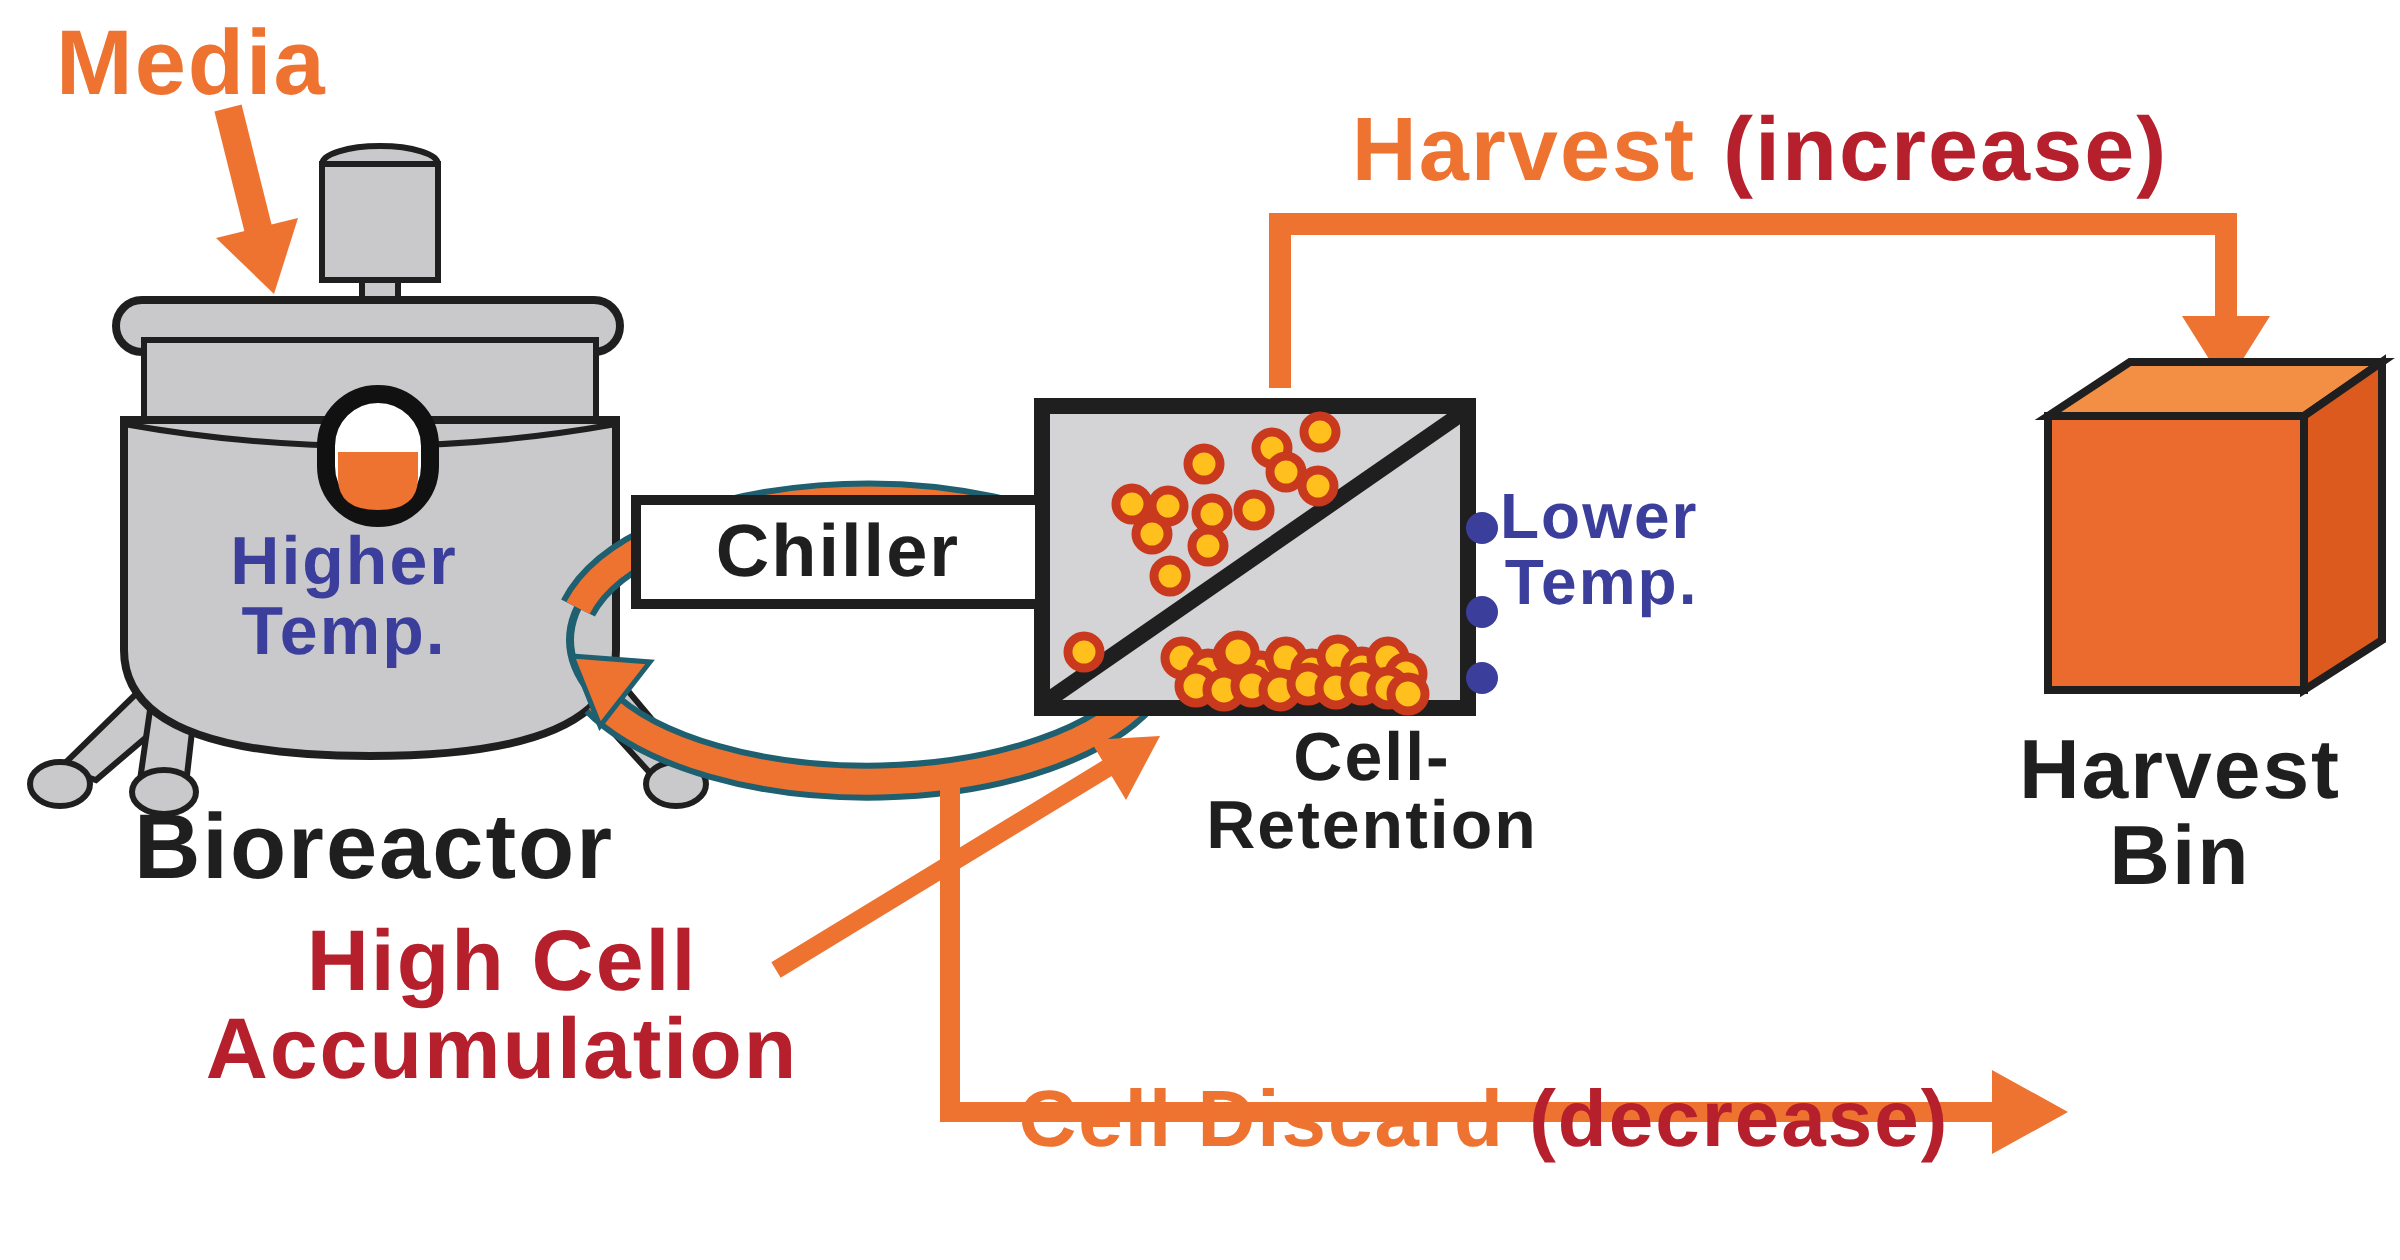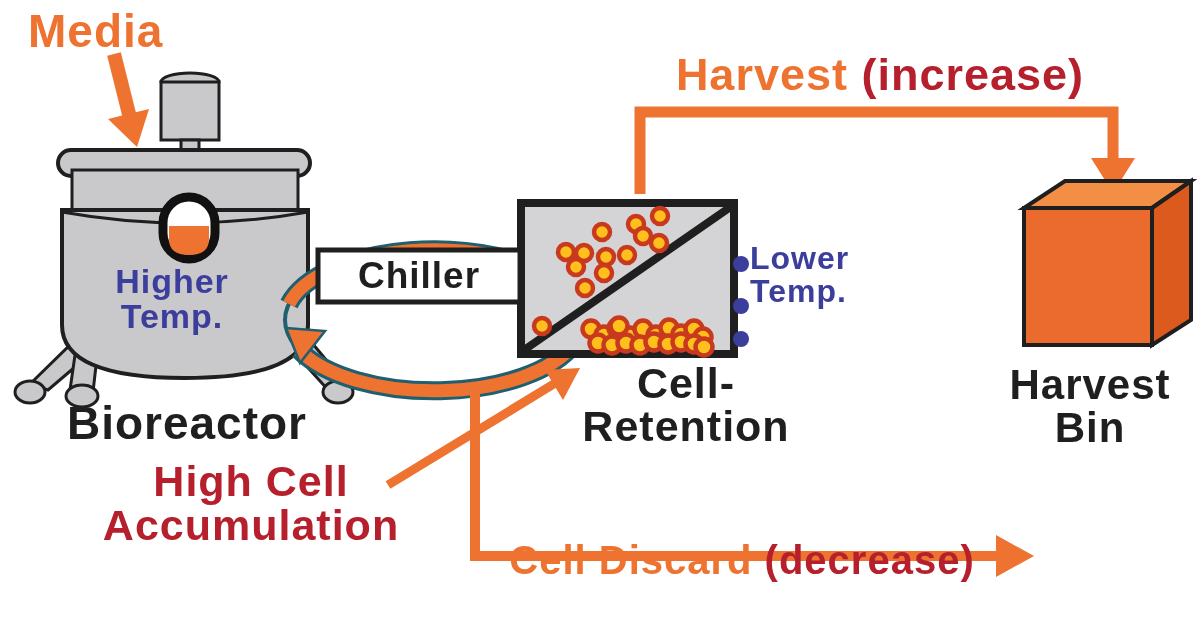--- a/index.html
+++ b/index.html
@@ -20,23 +20,23 @@
   .orange-t { color:var(--orange); }
   .red-t { color:var(--dark-red); }
   .blue-t { color:var(--blue); }
   .ink-t { color:var(--ink); }
 
   #media-label { left:28px; top:8px; font-size:46px; }
   #harvest-flow-label { left:600px; top:52px; width:560px; font-size:45px; }
   #higher-temp-label { left:82px; top:264px; width:180px; font-size:34px; }
   #chiller-label { left:318px; top:250px; width:202px; height:52px; font-size:37px;
                    display:flex; align-items:center; justify-content:center; }
-  #lower-temp-label { left:750px; top:242px; font-size:32px; }
+  #lower-temp-label { left:750px; top:242px; font-size:32px;text-align:right; }
   #bioreactor-label { left:25px; top:400px; width:324px; font-size:46px; }
-  #retention-label { left:550px; top:362px; width:272px; font-size:43px; line-height:1.0; }
+  #retention-label { left:550px; top:362px; width:272px; font-size:34px; line-height:1.0; }
   #harvest-bin-label { left:955px; top:364px; width:270px; font-size:42px; }
   #accumulation-label { left:86px; top:460px; width:330px; font-size:43px;text-align:center; }
   #discard-flow-label { left:392px; top:540px; width:700px; font-size:40px; }
 
   
   .metal { fill:var(--tank-gray); stroke:var(--ink); stroke-width:4; }
   .metal-thin { fill:var(--tank-gray); stroke:var(--ink); stroke-width:3; }
   .seam { fill:none; stroke:var(--ink); stroke-width:3; }
   .orange-fill { fill:var(--orange); }
   .orange-line { stroke:var(--orange); fill:none; }

